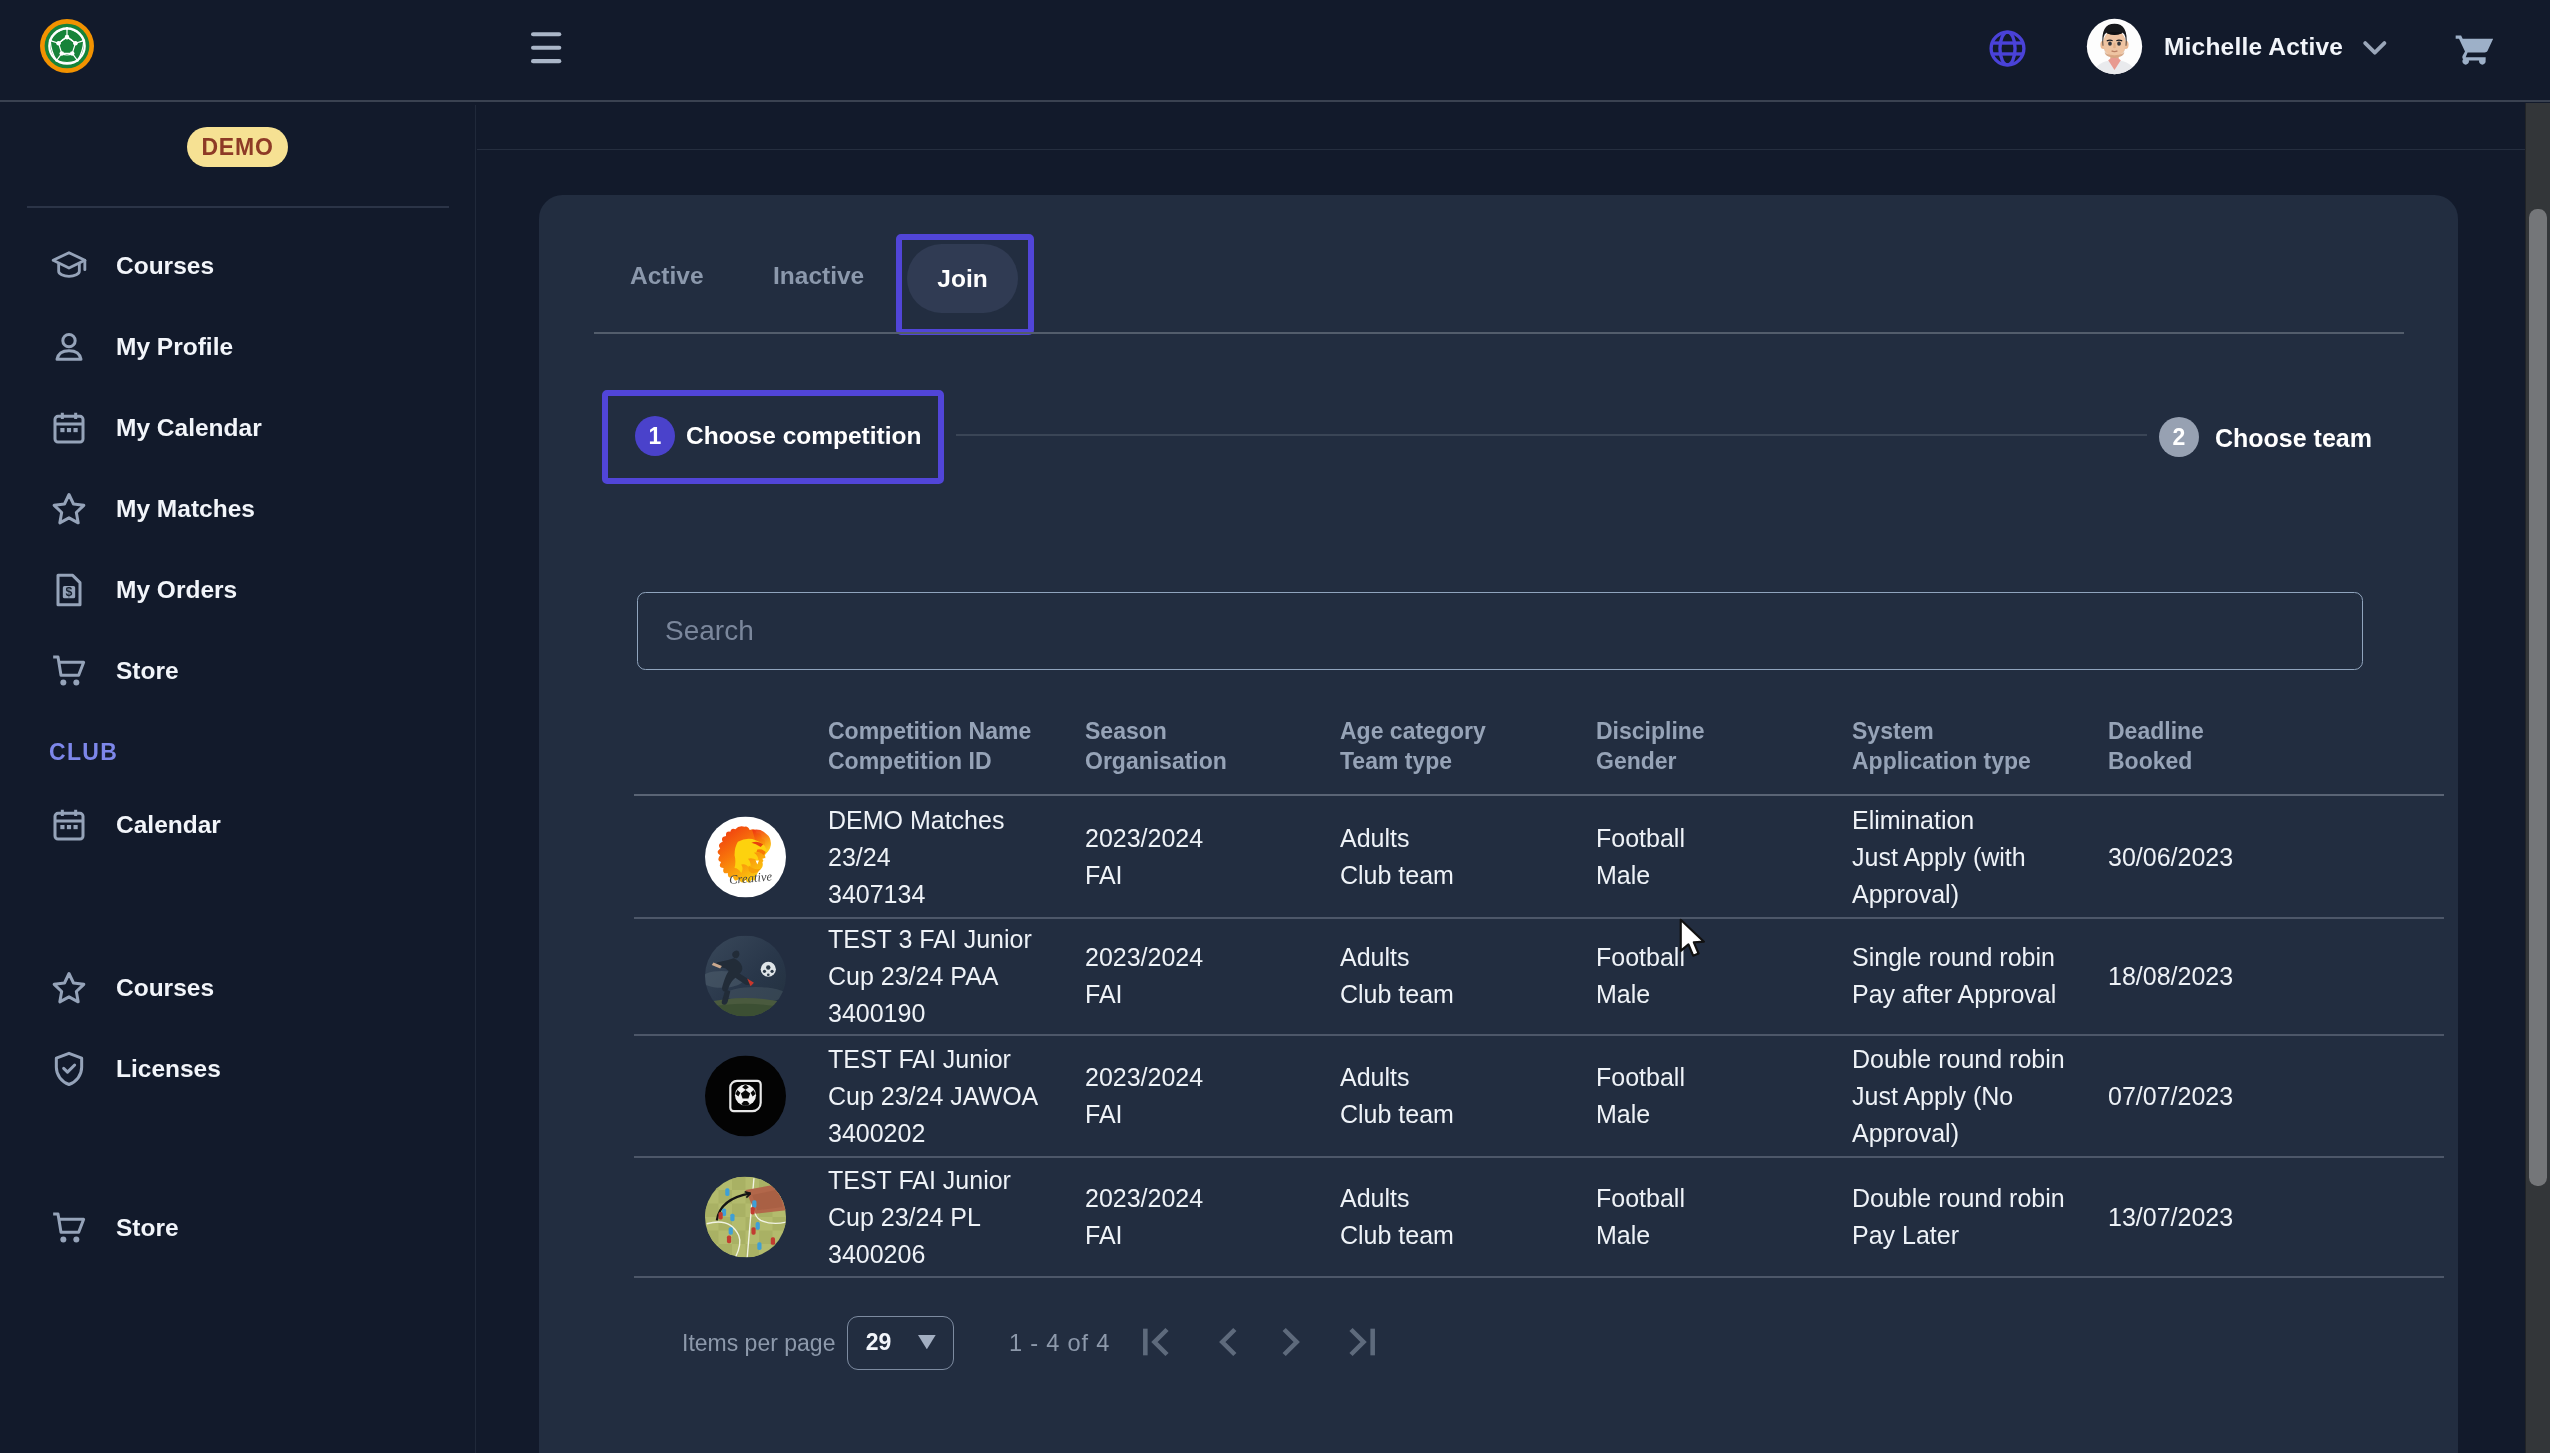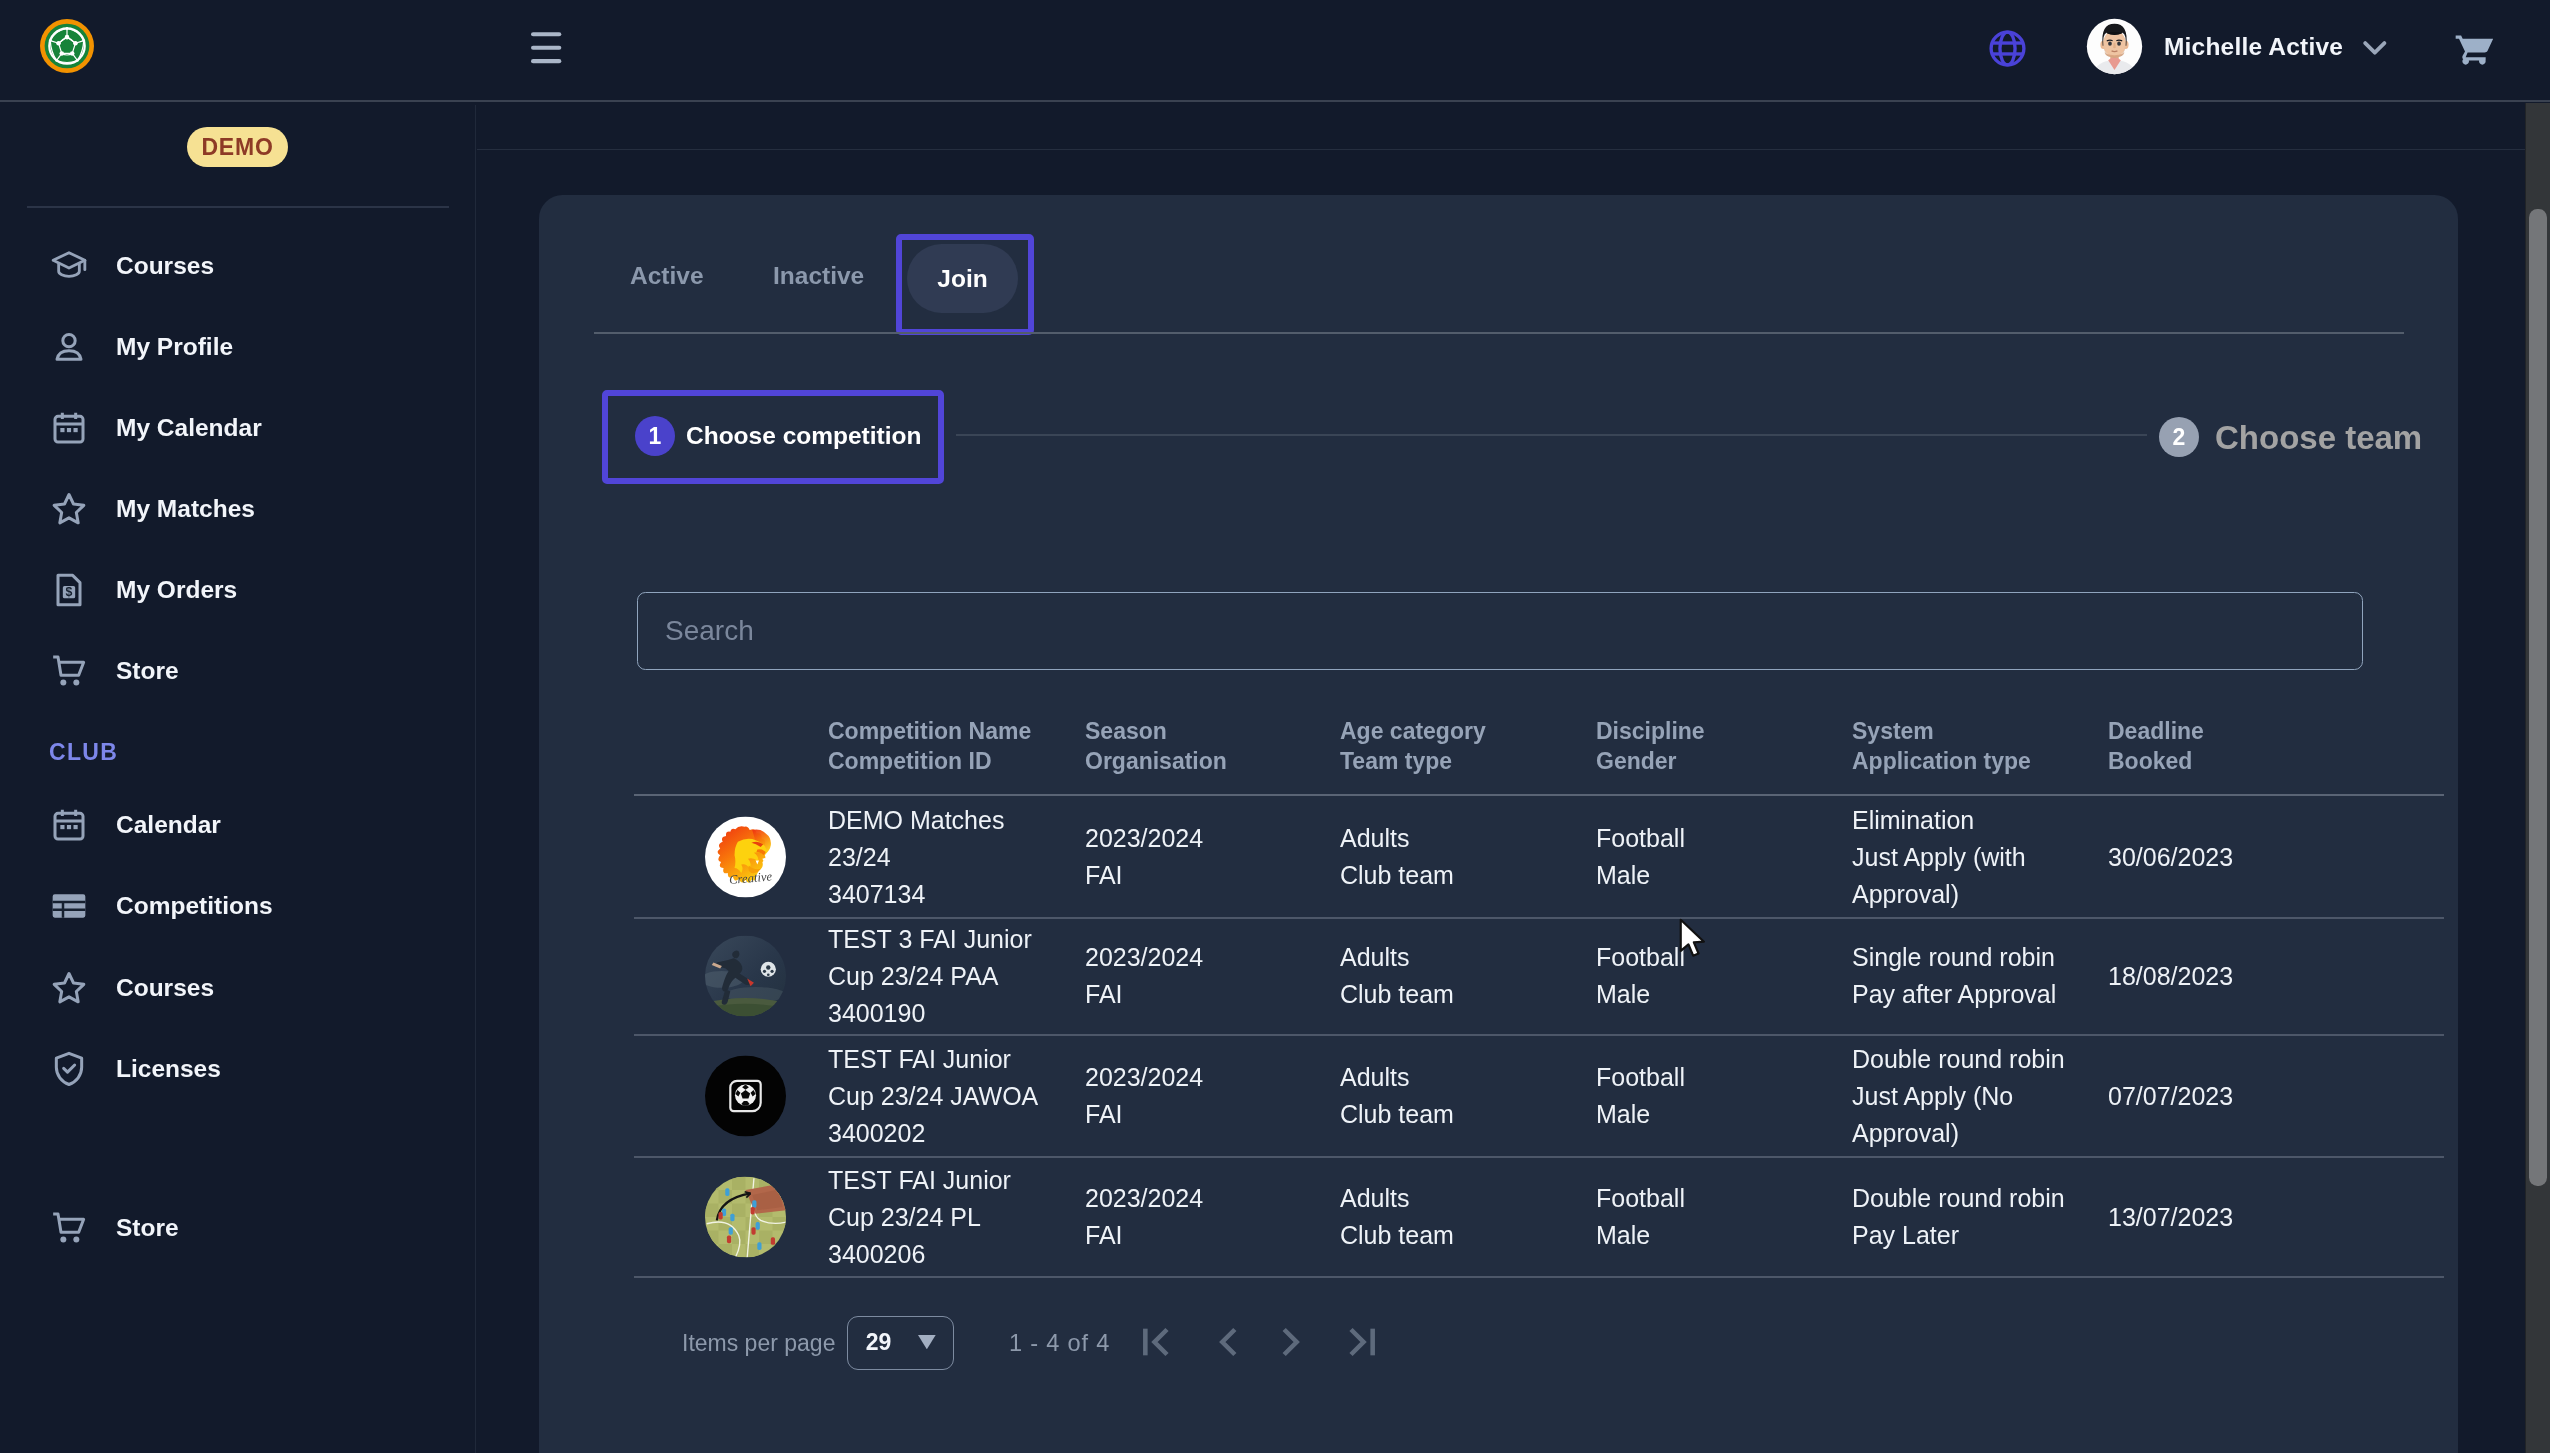--- a/index.html
+++ b/index.html
@@ -199,29 +199,20 @@
       <rect x="3.6" y="5" width="16.8" height="15.4" rx="1.8"></rect>
       <path d="M8 2.8 V6.6 M16 2.8 V6.6 M3.6 9.6 H20.4"></path>
       <g fill="#95a3b9" stroke="none">
           <rect x="6.8" y="12" width="2.5" height="2.5"></rect>
           <rect x="10.75" y="12" width="2.5" height="2.5"></rect>
           <rect x="14.7" y="12" width="2.5" height="2.5"></rect>
         </g>
     </svg>
     <div class="lbl">Calendar</div>
   </div>
-  <div class="nav" style="top:760px">
-    <svg width="40" height="40" viewBox="0 0 24 24">
-      <path fill="#95a3b9" d="M3.5 5 H20.5 A1.3 1.3 0 0 1 21.8 6.3 V17.7 A1.3 1.3 0 0 1 20.5 19 H3.5 A1.3 1.3 0 0 1 2.2 17.7 V6.3 A1.3 1.3 0 0 1 3.5 5 Z"></path>
-      <g stroke="#16202f" stroke-width="1.5" fill="none">
-          <path d="M2.2 9.6 H21.8 M2.2 14.2 H21.8 M8.4 9.6 V19"></path>
-        </g>
-    </svg>
-    <div class="lbl">Competitions</div>
-  </div>
   <div class="nav" style="top:842px">
     <svg width="40" height="40" viewBox="0 0 24 24" fill="none" stroke="#95a3b9" stroke-width="1.8" stroke-linejoin="round">
       <path d="M12 3.3 L14.7 9 L20.9 9.8 L16.4 14.1 L17.5 20.3 L12 17.3 L6.5 20.3 L7.6 14.1 L3.1 9.8 L9.3 9 Z"></path>
     </svg>
     <div class="lbl">Courses</div>
   </div>
   <div class="nav" style="top:923px">
     <svg width="40" height="40" viewBox="0 0 24 24" fill="none" stroke="#95a3b9" stroke-width="1.8" stroke-linejoin="round">
       <path d="M12 2.6 L19.6 5.5 V11 C19.6 15.7 16.5 19.6 12 21.3 C7.5 19.6 4.4 15.7 4.4 11 V5.5 Z"></path>
       <path d="M8.8 11.6 L11.1 13.9 L15.4 9.6" stroke-linecap="round"></path>
@@ -246,21 +237,21 @@
   <div id="joinpill"></div>
   <div id="jointxt">Join</div>
   <div class="pbox" style="left:896px;top:234px;width:138px;height:101px;"></div>
   <div id="tabdiv"></div>
 
   <div class="pbox" style="left:602px;top:390px;width:342px;height:94px;"></div>
   <div class="stepc" style="left:635px;top:416px;background:#4a42cb;">1</div>
   <div class="abs" style="left:686px;top:436px;transform:translateY(-50%);color:#fff;font-weight:bold;font-size:24.5px;">Choose competition</div>
   <div id="conn"></div>
   <div class="stepc" style="left:2159px;top:417px;background:#97a1b2;">2</div>
-  <div class="abs" style="left:2215px;top:438px;transform:translateY(-50%);color:#a3a3a3;font-weight:bold;font-size:33px;">Choose team</div>
+  <div class="abs" style="left:2215px;top:438px;transform:translateY(-50%);color:#ffffff;font-weight:bold;font-size:25px;">Choose team</div>
 
   <div id="search"></div>
   <div id="searchtxt">Search</div>
 
   <div class="hcell" style="left:828px;top:746px;">Competition Name<br>Competition ID</div>
   <div class="hcell" style="left:1085px;top:746px;">Season<br>Organisation</div>
   <div class="hcell" style="left:1340px;top:746px;">Age category<br>Team type</div>
   <div class="hcell" style="left:1596px;top:746px;">Discipline<br>Gender</div>
   <div class="hcell" style="left:1852px;top:746px;">System<br>Application type</div>
   <div class="hcell" style="left:2108px;top:746px;">Deadline<br>Booked</div>

